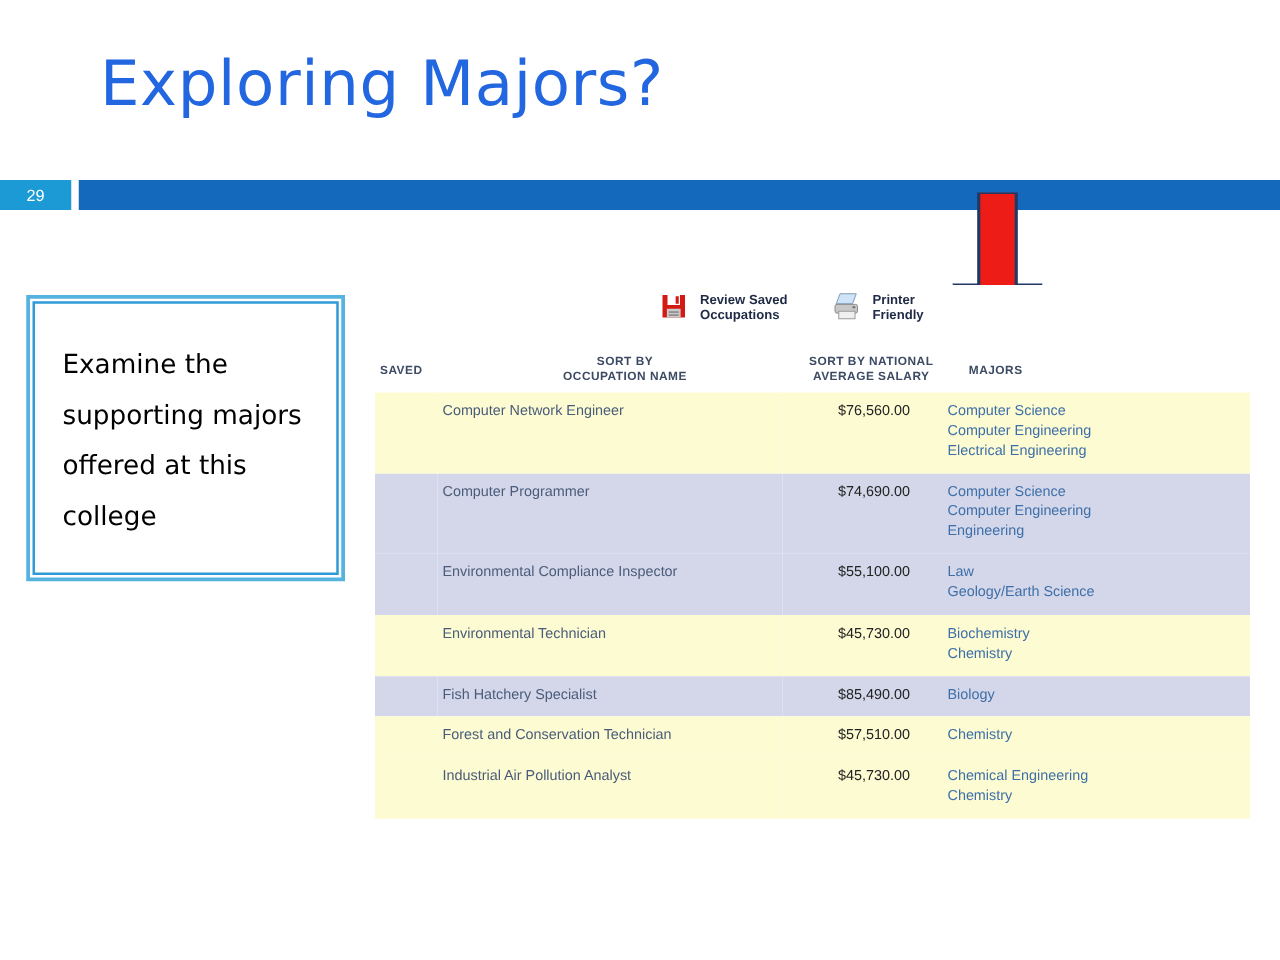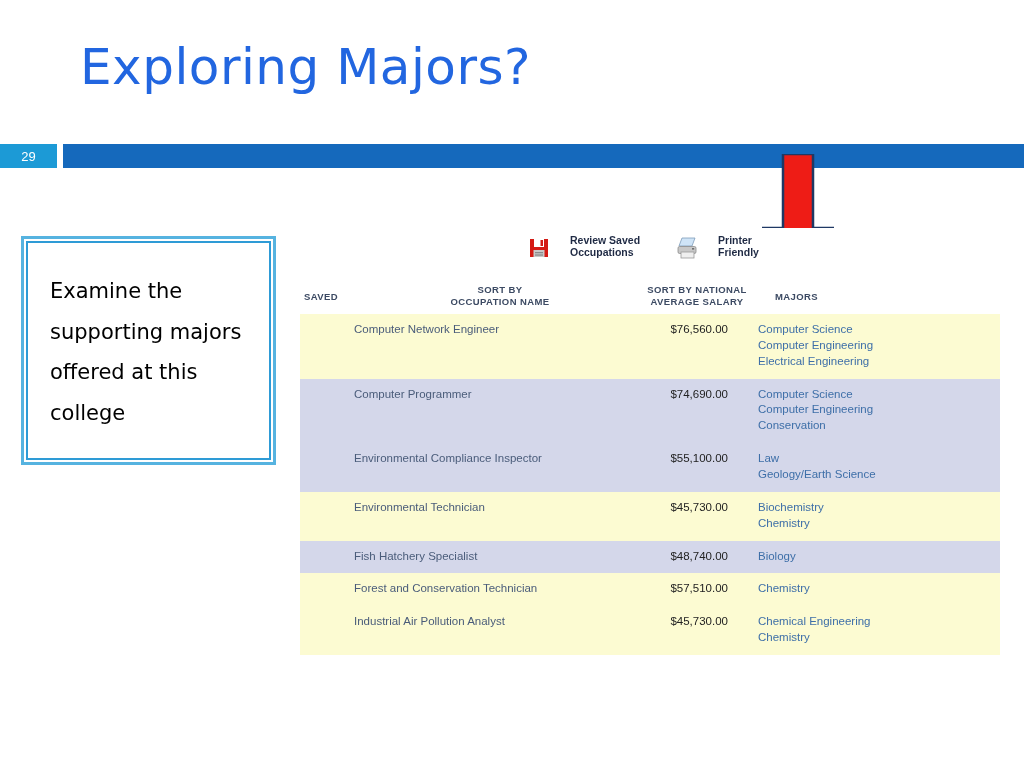--- a/index.html
+++ b/index.html
@@ -112,22 +112,22 @@
   .panel-toolbar {
     position: absolute;
     left: 228px;
     top: 6px;
     display: flex;
     align-items: flex-start;
     gap: 36px;
   }
   .tool-action {
     display: flex;
-    align-items: flex-end;
-    gap: 20px;
+    align-items: flex-start;
+    gap: 10px;
     cursor: pointer;
   }
   .tool-label {
     font-family: "Liberation Sans", sans-serif;
     font-size: 10.5px;
     font-weight: bold;
     color: #1F2A44;
     line-height: 1.18;
     white-space: pre-line;
   }
@@ -260,21 +260,21 @@
             <span class="majors-line">Electrical Engineering</span>
           </td>
         </tr>
         <tr class="even">
           <td class="c-saved"></td>
           <td class="c-occ">Computer Programmer</td>
           <td class="c-sal">$74,690.00</td>
           <td class="c-maj">
             <span class="majors-line">Computer Science</span>
             <span class="majors-line">Computer Engineering</span>
-            <span class="majors-line">Conservation</span>
+            <span class="majors-line">Engineering</span>
           </td>
         </tr>
         <tr class="even">
           <td class="c-saved"></td>
           <td class="c-occ">Environmental Compliance Inspector</td>
           <td class="c-sal">$55,100.00</td>
           <td class="c-maj">
             <span class="majors-line">Law</span>
             <span class="majors-line">Geology/Earth Science</span>
           </td>
@@ -284,21 +284,21 @@
           <td class="c-occ">Environmental Technician</td>
           <td class="c-sal">$45,730.00</td>
           <td class="c-maj">
             <span class="majors-line">Biochemistry</span>
             <span class="majors-line">Chemistry</span>
           </td>
         </tr>
         <tr class="even">
           <td class="c-saved"></td>
           <td class="c-occ">Fish Hatchery Specialist</td>
-          <td class="c-sal">$48,740.00</td>
+          <td class="c-sal">$85,490.00</td>
           <td class="c-maj">
             <span class="majors-line">Biology</span>
           </td>
         </tr>
         <tr class="odd">
           <td class="c-saved"></td>
           <td class="c-occ">Forest and Conservation Technician</td>
           <td class="c-sal">$57,510.00</td>
           <td class="c-maj">
             <span class="majors-line">Chemistry</span>

